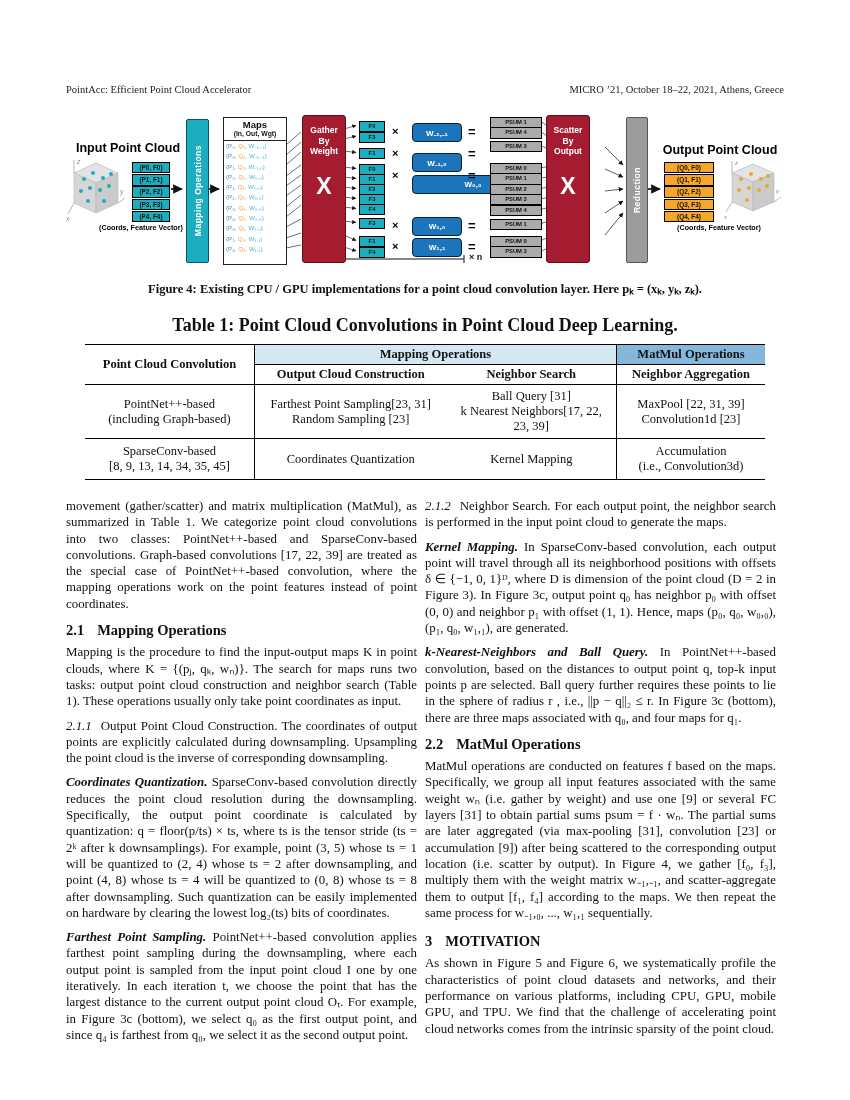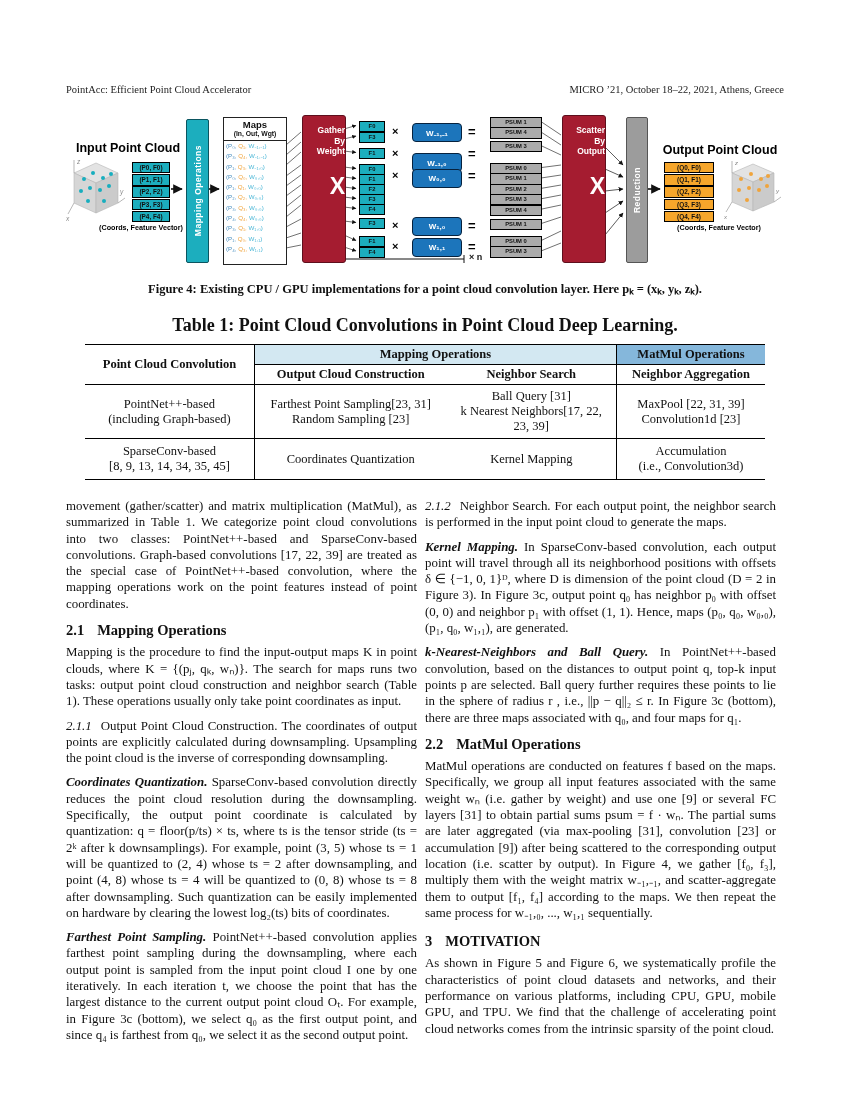--- a/index.html
+++ b/index.html
@@ -16,21 +16,21 @@
   .stack .cell{border:1px solid #000;font-size:6.4px;font-weight:bold;text-align:center;line-height:9.4px;height:9.4px;margin-bottom:0.8px;}
   .teal{background:#1CAEBE;}
   .orange{background:#F6A62B;}
   .vbar{border:1px solid #0b5560;border-radius:2px;display:flex;align-items:center;justify-content:center;}
   .vtext{writing-mode:vertical-rl;transform:rotate(180deg);color:#fff;font-weight:bold;font-size:8.5px;letter-spacing:.5px;}
   .mapsbox{background:#fff;border:1.4px solid #222;}
   .mapsbox .mtitle{font-size:9.5px;font-weight:bold;text-align:center;margin-top:1px;line-height:11px;}
   .mapsbox .msub{font-size:6.8px;font-weight:bold;text-align:center;line-height:8px;border-bottom:1px solid #222;padding-bottom:2px;}
   .mrow{font-size:6.2px;line-height:10.3px;white-space:nowrap;padding-left:2px;}
   .mp{color:#4A8FC0;} .mq{color:#F0A43C;} .mw{color:#49B6D6;}
-  .redbox{background:#A51C30;border:1px solid #5e0f1d;border-radius:3px;color:#fff;text-align:right;}
+  .redbox{background:#A51C30;border:1px solid #5e0f1d;border-radius:3px;color:#fff;text-align:center;}
   .redbox .rlab{font-size:8.5px;font-weight:bold;line-height:10.5px;padding-top:9px;}
   .redbox .bigx{font-size:23px;font-weight:800;margin-top:16px;font-family:"Liberation Sans",sans-serif;}
   .fbox{border:0.8px solid #000;font-size:5.8px;font-weight:bold;text-align:center;line-height:9px;height:9px;position:absolute;width:24px;}
   .psum{border:0.8px solid #000;background:#ABABAB;font-size:5.8px;font-weight:bold;text-align:center;line-height:9.2px;height:9.2px;position:absolute;width:50px;}
   .wbox{position:absolute;left:346px;width:48px;height:17px;background:#1C75BB;border:1.4px solid #07223d;border-radius:4px;color:#fff;font-size:8px;font-weight:bold;display:flex;align-items:center;justify-content:center;}
   .sign{position:absolute;font-weight:bold;font-family:"Liberation Sans",sans-serif;color:#000;}
   .graybar{background:#9C9C9C;border:1px solid #555;}
   .figcap{text-align:center;font-weight:bold;font-size:12.5px;margin-top:9px;}
   .tabcap{text-align:center;font-weight:bold;font-size:18px;margin-top:18px;}
   
@@ -207,21 +207,21 @@
     <div class="fbox teal" style="left:293px;top:139.5px;">F4</div>
 
     <div class="sign" style="left:326px;top:18px;font-size:11px;">×</div>
     <div class="sign" style="left:326px;top:40px;font-size:11px;">×</div>
     <div class="sign" style="left:326px;top:62px;font-size:11px;">×</div>
     <div class="sign" style="left:326px;top:112px;font-size:11px;">×</div>
     <div class="sign" style="left:326px;top:133px;font-size:11px;">×</div>
 
     <div class="wbox" style="top:16px;">W₋₁,₋₁</div>
     <div class="wbox" style="top:46px;">W₋₁,₀</div>
-    <div class="wbox" style="top:62px;">W₀,₀</div>
+    <div class="wbox" style="top:68px;padding-left:36px;">W₀,₀</div>
     <div class="wbox" style="top:110px;">W₁,₀</div>
     <div class="wbox" style="top:131px;">W₁,₁</div>
 
     <div class="sign" style="left:402px;top:17px;font-size:13px;">=</div>
     <div class="sign" style="left:402px;top:39px;font-size:13px;">=</div>
     <div class="sign" style="left:402px;top:61px;font-size:13px;">=</div>
     <div class="sign" style="left:402px;top:111px;font-size:13px;">=</div>
     <div class="sign" style="left:402px;top:132px;font-size:13px;">=</div>
 
     <div class="psum" style="left:424px;top:10px;">PSUM 1</div>
@@ -229,21 +229,21 @@
     <div class="psum" style="left:424px;top:34px;">PSUM 3</div>
     <div class="psum" style="left:424px;top:56px;">PSUM 0</div>
     <div class="psum" style="left:424px;top:66.4px;">PSUM 1</div>
     <div class="psum" style="left:424px;top:76.8px;">PSUM 2</div>
     <div class="psum" style="left:424px;top:87.2px;">PSUM 3</div>
     <div class="psum" style="left:424px;top:97.6px;">PSUM 4</div>
     <div class="psum" style="left:424px;top:112px;">PSUM 1</div>
     <div class="psum" style="left:424px;top:129px;">PSUM 0</div>
     <div class="psum" style="left:424px;top:139.4px;">PSUM 3</div>
 
-    <div class="abs redbox" style="left:496px;top:8px;width:42px;height:146px;">
+    <div class="abs redbox" style="left:480px;top:8px;width:42px;height:146px;">
       <div class="rlab"><span>Scatter</span><br>
       <span>By</span><br>
       <span>Output</span></div>
       <div class="bigx">X</div>
     </div>
 
     <div class="abs vbar graybar" style="left:560px;top:10px;width:20px;height:144px;">
       <span class="vtext">Reduction</span>
     </div>
 

